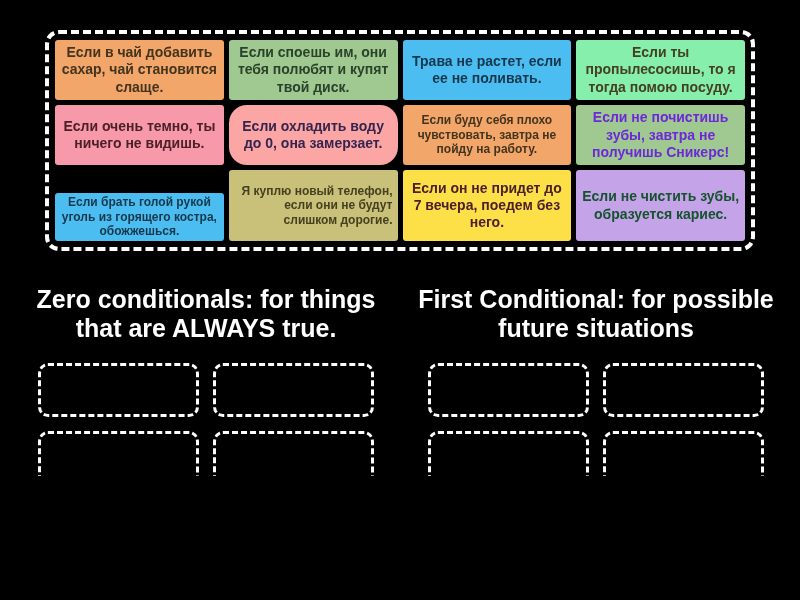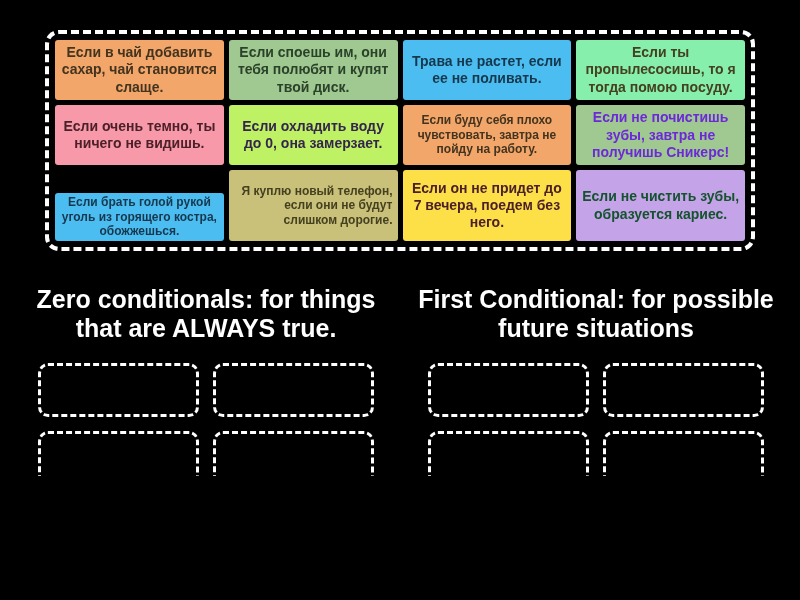--- a/index.html
+++ b/index.html
@@ -75,21 +75,21 @@
 <body>
 
 <div class="stage">
 
   <div class="pool" id="pool">
       <div class="card" style="background: rgb(242, 166, 105); color: rgb(67, 51, 31); font-size: 14px;">Если в чай добавить сахар, чай становится слаще.</div>
       <div class="card" style="background: rgb(159, 201, 144); color: rgb(43, 66, 42); font-size: 14px;">Если споешь им, они тебя полюбят и купят твой диск.</div>
       <div class="card" style="background: rgb(76, 189, 240); color: rgb(22, 56, 78); font-size: 14px;">Трава не растет, если ее не поливать.</div>
       <div class="card" style="background: #86efac; color: rgb(69, 64, 31); font-size: 14px;">Если ты пропылесосишь, то я тогда помою посуду.</div>
       <div class="card" style="background: rgb(248, 153, 170); color: rgb(76, 32, 41); font-size: 14px;">Если очень темно, ты ничего не видишь.</div>
-      <div class="card" style="background: #bef264; color: rgb(53, 37, 77); font-size: 14px;">Если охладить воду до 0, она замерзает.</div>
+      <div class="card" style="background: #fca5a5; color: rgb(53, 37, 77); font-size: 14px; border-radius: 18px;">Если охладить воду до 0, она замерзает.</div>
       <div class="card" style="background: rgb(242, 166, 105); color: rgb(67, 51, 31); font-size: 12px;">Если буду себя плохо чувствовать, завтра не пойду на работу.</div>
       <div class="card" style="background: rgb(159, 201, 144); color: #6d28d9; font-size: 14px;">Если не почистишь зубы, завтра не получишь Сникерс!</div>
       <div class="card" style="background: rgb(76, 189, 240); color: rgb(22, 56, 78); font-size: 12px; margin-top: 23px;">Если брать голой рукой уголь из горящего костра, обожжешься.</div>
       <div class="card" style="background: rgb(201, 192, 122); color: rgb(69, 64, 31); font-size: 12px; text-align: right;">Я куплю новый телефон, если они не будут слишком дорогие.</div>
       <div class="card" style="background: #fde047; color: rgb(76, 32, 41); font-size: 14px;">Если он не придет до 7 вечера, поедем без него.</div>
       <div class="card" style="background: rgb(197, 163, 233); color: #14532d; font-size: 14px;">Если не чистить зубы, образуется кариес.</div>
     </div>
 
   <div class="category" style="left:28px">
     <div class="cat-title">Zero conditionals: for things that are ALWAYS true.</div>

